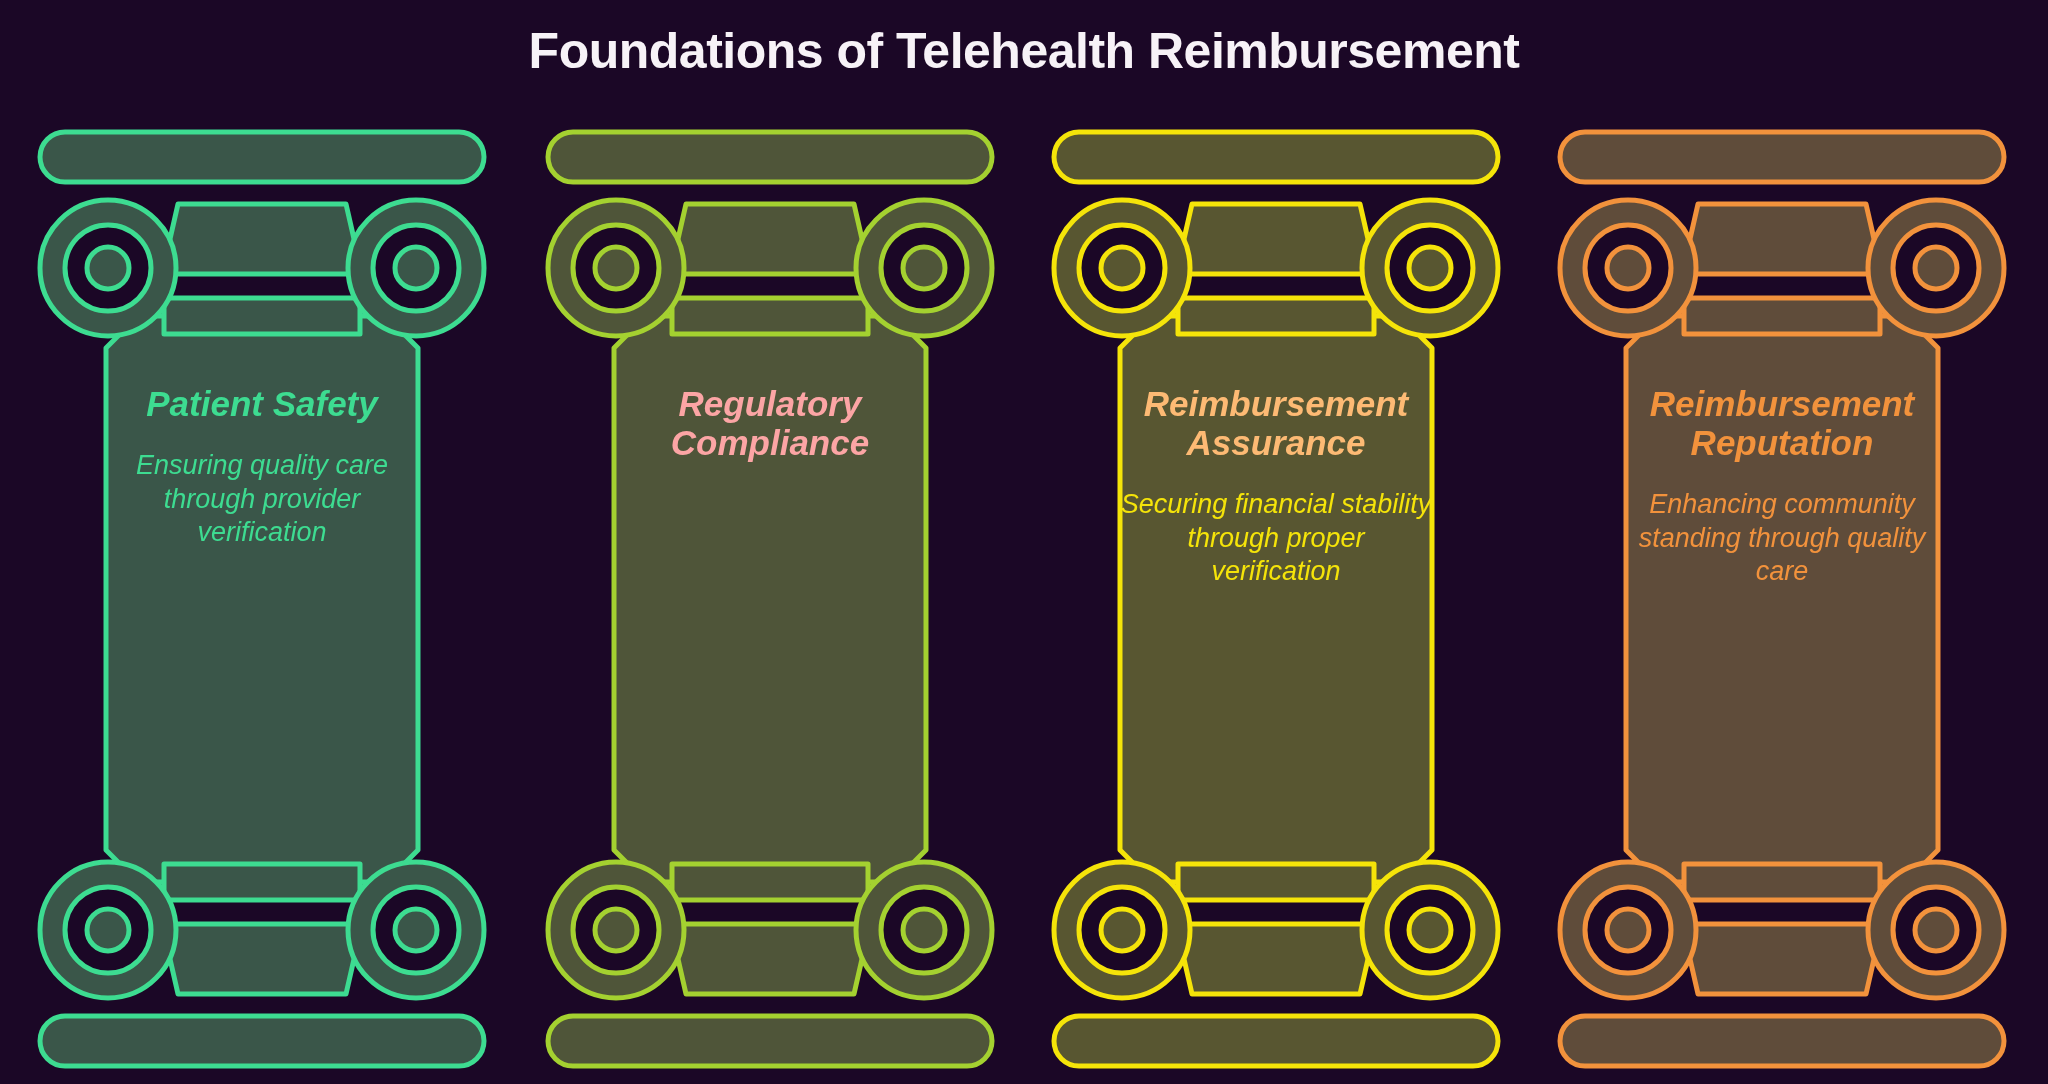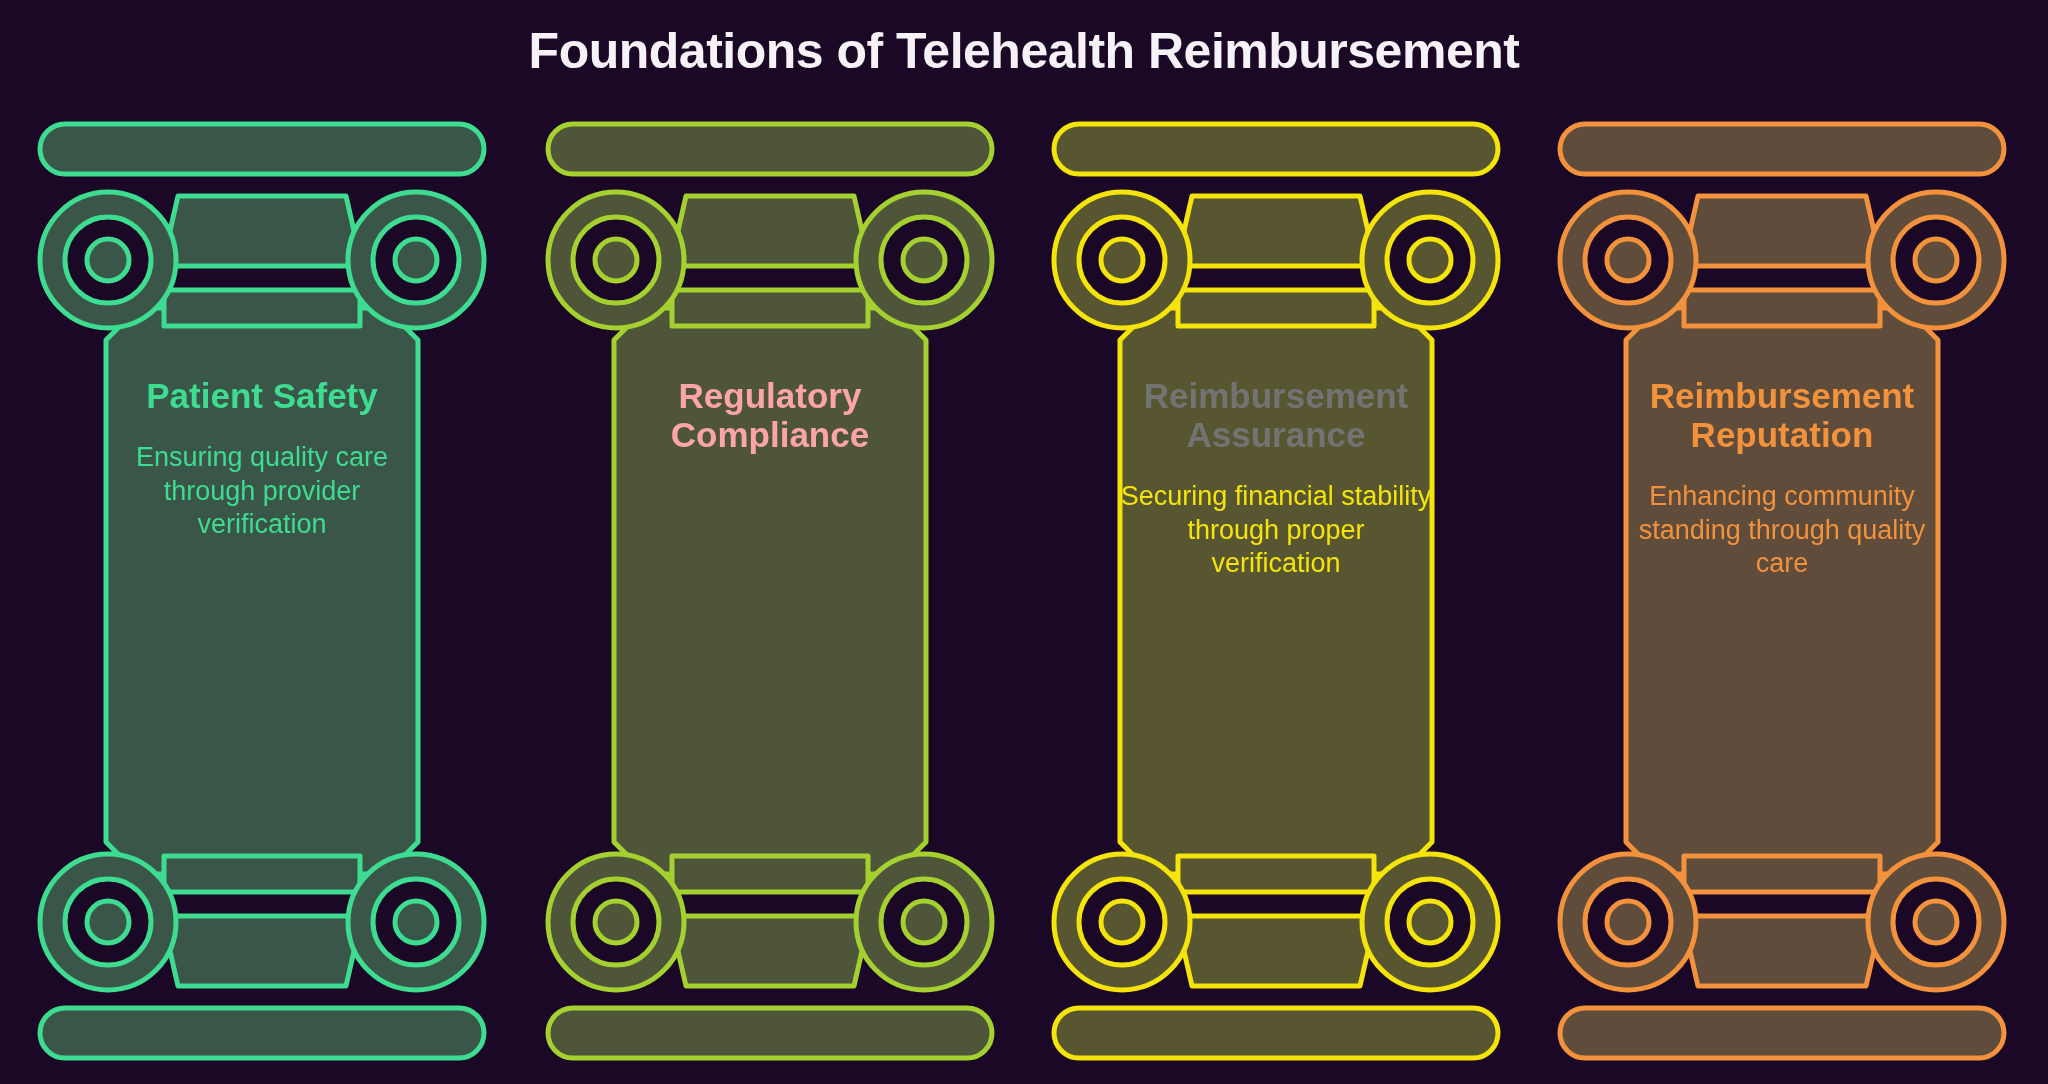--- a/index.html
+++ b/index.html
@@ -23,23 +23,24 @@
     white-space:nowrap;
   }
 
   .columns{
     position:absolute;
     top:118px;left:0;width:2048px;height:950px;
   }
 
   .column{
     position:absolute;
-    top:0;
+    top:8px;
     width:460px;
     height:950px;
+    font-style:italic;
   }
   .col0{left:32px;}
   .col1{left:540px;}
   .col2{left:1046px;}
   .col3{left:1552px;}
 
   .column svg{position:absolute;top:0;left:0;width:460px;height:950px;}
 
   .textblock{
     position:absolute;
@@ -150,21 +151,21 @@
           <circle class="volute-outer" cx="76" cy="804" r="68" fill="#585631" stroke="#f5e409" stroke-width="5"></circle>
           <circle class="volute-mid" cx="76" cy="804" r="43" fill="#1b0726" stroke="#f5e409" stroke-width="5"></circle>
           <circle class="volute-inner" cx="76" cy="804" r="21" fill="#585631" stroke="#f5e409" stroke-width="5"></circle>
           <circle class="volute-outer" cx="384" cy="804" r="68" fill="#585631" stroke="#f5e409" stroke-width="5"></circle>
           <circle class="volute-mid" cx="384" cy="804" r="43" fill="#1b0726" stroke="#f5e409" stroke-width="5"></circle>
           <circle class="volute-inner" cx="384" cy="804" r="21" fill="#585631" stroke="#f5e409" stroke-width="5"></circle>
           <rect class="abacus" x="8" y="890" width="444" height="50" rx="25" ry="25" fill="#585631" stroke="#f5e409" stroke-width="5" stroke-linejoin="round"></rect>
         </g>
       </svg>
       <div class="textblock">
-        <p class="col-title" style="color: #737373;">Reimbursement Assurance</p>
+        <p class="col-title" style="color: #fdba74;">Reimbursement Assurance</p>
         <p class="col-desc" style="color: rgb(245, 228, 9);">Securing financial stability through proper verification</p>
       </div>
     </div>
 
     <div class="column col3">
       <svg viewBox="0 0 460 950">
         <g class="g3">
           <rect class="abacus" x="8" y="6" width="444" height="50" rx="25" ry="25" fill="#5f4c3a" stroke="#f2923c" stroke-width="5" stroke-linejoin="round"></rect>
           <path class="shaft" d="M74 222 L106 190 L354 190 L386 222 L386 724 L354 756 L106 756 L74 724 Z" fill="#5f4c3a" stroke="#f2923c" stroke-width="5" stroke-linejoin="round"></path>
           <path class="echinus" d="M146 78 L314 78 L330 148 L130 148 Z" fill="#5f4c3a" stroke="#f2923c" stroke-width="5" stroke-linejoin="round"></path>

